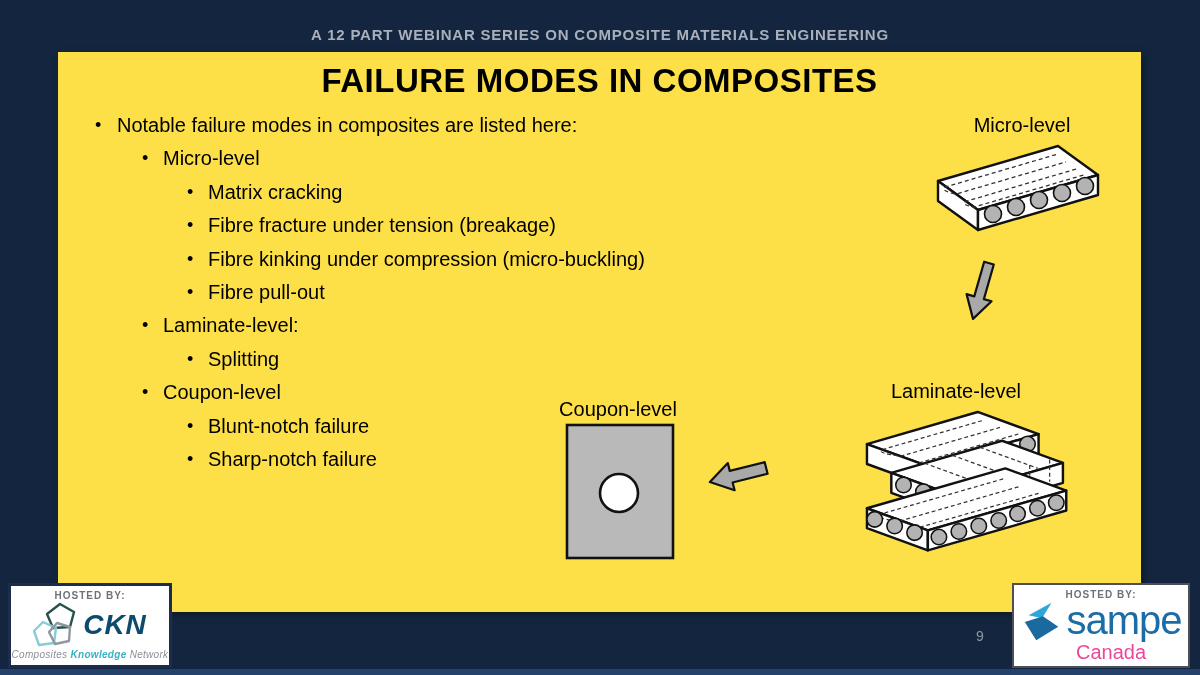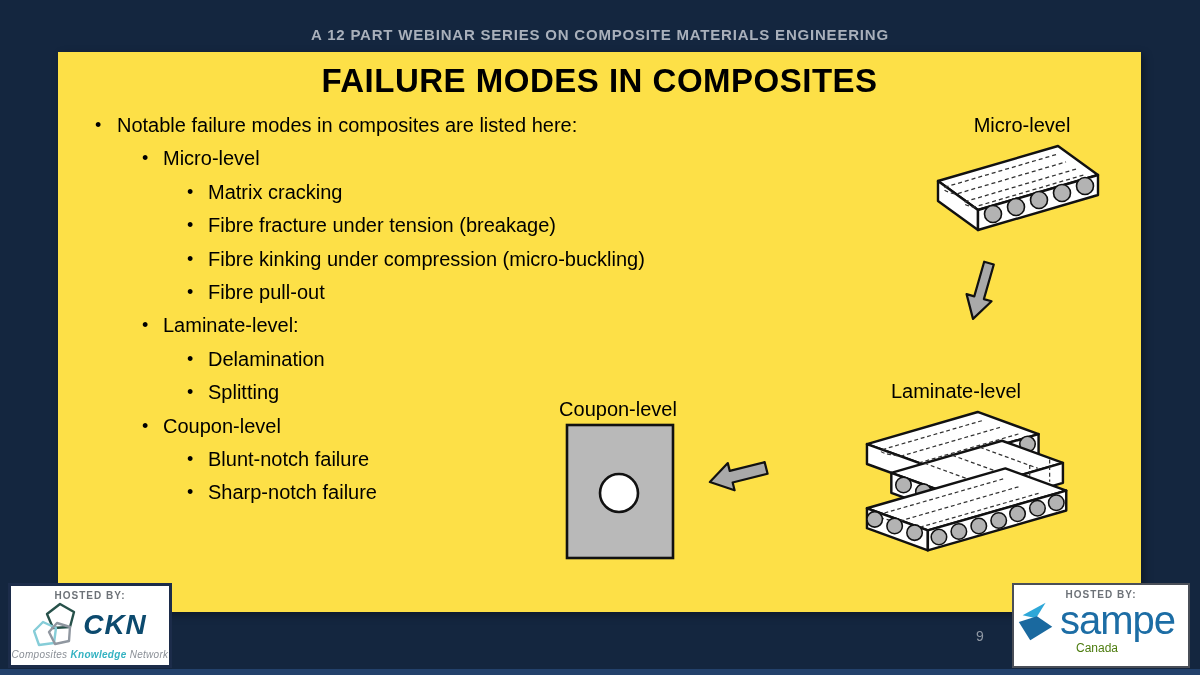--- a/index.html
+++ b/index.html
@@ -38,23 +38,23 @@
     color:#9098a4; font-size:14px; }
 
   .card { position:absolute; background:#fff; }
   .ckn-card { left:8px; top:583px; width:164px; height:85px; border:3px solid #1c2c4a; padding-top:4px; }
   .sampe-card { left:1012px; top:583px; width:178px; height:85px; border:2px solid #4a4f58; padding-top:4px; }
   .hosted { text-align:center; font-size:10px; font-weight:bold; letter-spacing:1px; color:#6d7278; }
   .ckn-row { display:flex; align-items:center; justify-content:center; gap:4px; margin-top:1px; }
   .ckn-acronym { font-size:28px; font-weight:800; color:#0c4a6e; letter-spacing:1px; line-height:38px;font-style:italic; }
   .ckn-tagline { text-align:center; font-size:10px; color:#8a8f96; margin-top:1px; letter-spacing:0.3px;font-style:italic; }
   .ckn-tagline .kw { color:#35b3c2; font-weight:bold; }
-  .sampe-row { display:flex; align-items:flex-start; gap:2px; margin-top:0; }
+  .sampe-row { display:flex; align-items:flex-start; justify-content:center; gap:2px; margin-top:0; }
   .sampe-name { font-size:40px; color:#1c6da5; line-height:40px; letter-spacing:-1px; }
-  .sampe-canada { font-size:12px; color:#4d7c0f; margin-left:62px; margin-top:-3px; }
+  .sampe-canada { font-size:20px; color:#ec4899; margin-left:62px; margin-top:-3px; }
 </style>
 </head>
 <body>
 
 <div class="stage">
 
   <div class="series-header">
     <span>A 12 PART WEBINAR SERIES ON COMPOSITE MATERIALS ENGINEERING</span>
   </div>
 
@@ -62,21 +62,20 @@
     <h1 class="slide-title">FAILURE MODES IN COMPOSITES</h1>
 
     <div class="bullets">
       <div class="line l1">Notable failure modes in composites are listed here:</div>
       <div class="line l2">Micro-level</div>
       <div class="line l3">Matrix cracking</div>
       <div class="line l3">Fibre fracture under tension (breakage)</div>
       <div class="line l3">Fibre kinking under compression (micro-buckling)</div>
       <div class="line l3">Fibre pull-out</div>
       <div class="line l2">Laminate-level:</div>
-      <div class="line l3">Delamination</div>
       <div class="line l3">Splitting</div>
       <div class="line l2">Coupon-level</div>
       <div class="line l3">Blunt-notch failure</div>
       <div class="line l3">Sharp-notch failure</div>
     </div>
 
     <div class="diag-label micro-label">Micro-level</div>
 
     <svg class="micro-svg" viewBox="0 0 172 98">
       <g stroke="#111" stroke-width="2.4" fill="#fff" stroke-linejoin="round">

